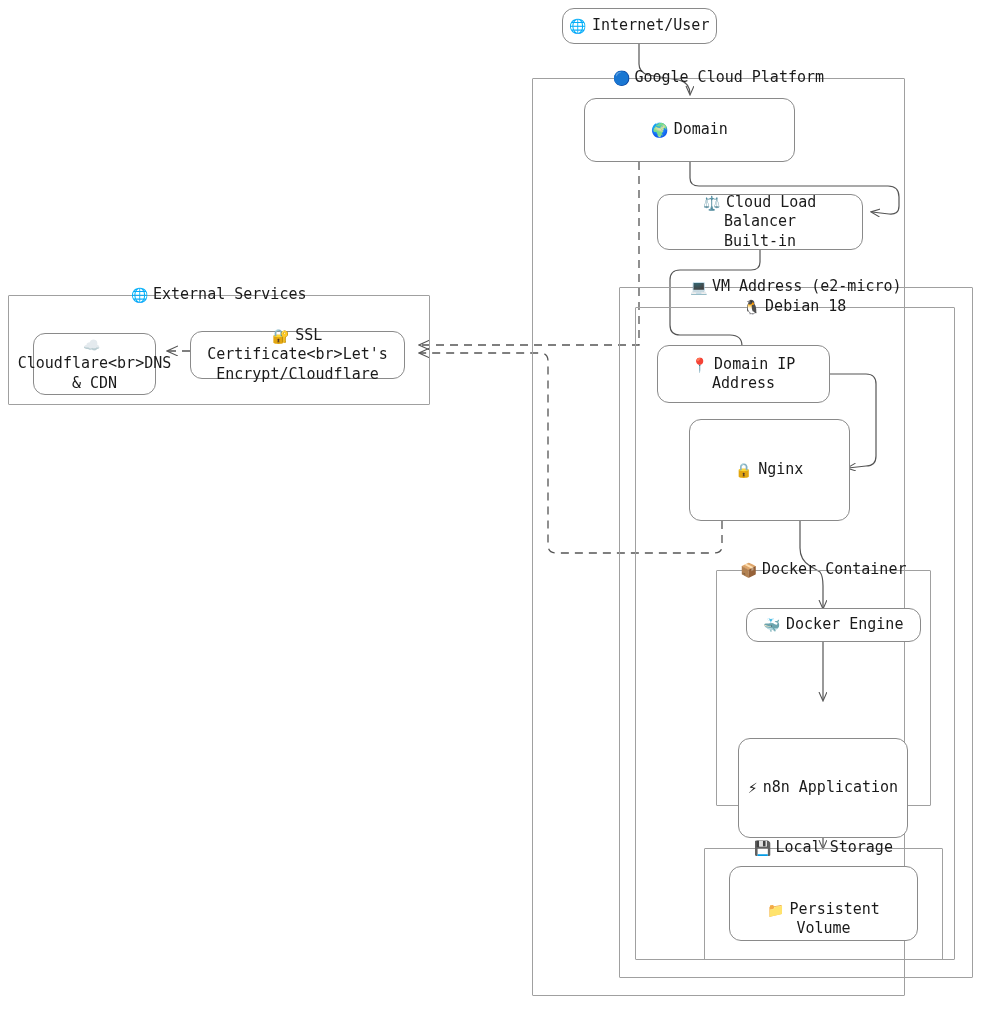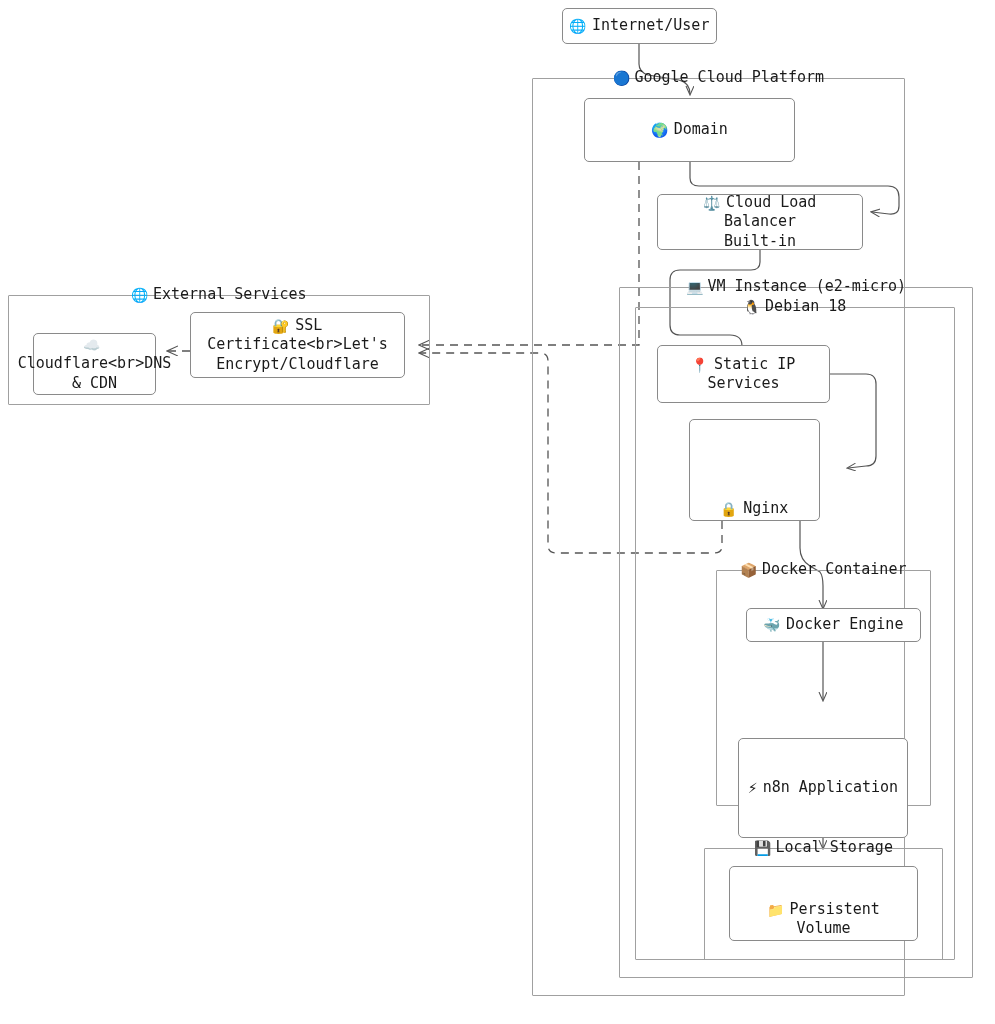--- a/index.html
+++ b/index.html
@@ -55,21 +55,21 @@
     border: 1px solid #8a8a8a;
     background: #ffffff;
     box-sizing: border-box;
     display: flex;
     align-items: center;
     justify-content: center;
     text-align: center;
     font-size: 15px;
     line-height: 1.28;
     color: #1a1a1a;
-    border-radius: 5px;
+    border-radius: 12px;
     padding: 2px 6px;
   }
   .node .lbl { display: block; }
   .node .ico { margin-right: 5px; }
 
   .emoji {
     font-family: "DejaVu Sans", sans-serif;
     font-size: 14px;
     line-height: 1;
     vertical-align: -1px;
@@ -124,21 +124,21 @@
   </svg>
 
   <div class="cluster" style="left:532px; top:78px; width:373px; height:918px;">
     <div class="cluster-title">
       <span class="ico emoji">🔵</span><span>Google Cloud Platform</span>
     </div>
   </div>
 
   <div class="cluster" style="left:619px; top:287px; width:354px; height:691px;">
     <div class="cluster-title">
-      <span class="ico emoji">💻</span><span>VM Instance (e2-micro)</span>
+      <span class="ico emoji">💻</span><span>VM Address (e2-micro)</span>
     </div>
   </div>
 
   <div class="cluster" style="left:635px; top:307px; width:320px; height:653px;">
     <div class="cluster-title">
       <span class="ico emoji">🐧</span><span>Debian 18</span>
     </div>
   </div>
 
   <div class="cluster" style="left:716px; top:570px; width:215px; height:236px;">
@@ -165,40 +165,40 @@
 
   <div class="node" style="left:657px; top:194px; width:206px; height:56px;">
     <span class="lbl"><span class="ico emoji">⚖️</span><span>Cloud Load Balancer</span><br><span>Built-in</span></span>
   </div>
 
   <div class="node" style="left:584px; top:98px; width:211px; height:64px;">
     <span class="lbl"><span class="ico emoji">🌍</span><span>Domain</span></span>
   </div>
 
   <div class="node" style="left:657px; top:345px; width:173px; height:58px;">
-    <span class="lbl"><span class="ico emoji">📍</span><span>Static IP Services</span></span>
-  </div>
-
-  <div class="node" style="left:689px; top:419px; width:131px; height:102px;align-items:flex-end;">
+    <span class="lbl"><span class="ico emoji">📍</span><span>Domain IP Address</span></span>
+  </div>
+
+  <div class="node" style="left:689px; top:419px; width:161px; height:102px;">
     <span class="lbl"><span class="ico emoji">🔒</span><span>Nginx</span></span>
   </div>
 
   <div class="node" style="left:746px; top:608px; width:175px; height:34px;">
     <span class="lbl"><span class="ico emoji">🐳</span><span>Docker Engine</span></span>
   </div>
 
   <div class="node" style="left:738px; top:706px; width:170px; height:100px;margin-top:32px;">
     <span class="lbl"><span class="ico emoji">⚡</span><span>n8n Application</span></span>
   </div>
 
   <div class="node" style="left:729px; top:866px; width:189px; height:75px;align-items:flex-end;">
     <span class="lbl"><span class="ico emoji">📁</span><span>Persistent Volume</span></span>
   </div>
 
   <div class="node" style="left:33px; top:333px; width:123px; height:62px;">
     <span class="lbl"><span class="ico emoji">☁️</span><br><span>Cloudflare&lt;br&gt;DNS &amp; CDN</span></span>
   </div>
 
-  <div class="node" style="left:190px; top:312px; width:215px; height:66px;justify-content:center;">
+  <div class="node" style="left:190px; top:331px; width:215px; height:48px;justify-content:center;">
     <span class="lbl"><span class="ico emoji">🔐</span><span>SSL Certificate&lt;br&gt;Let's Encrypt/Cloudflare</span></span>
   </div>
 
 </div>
 
 </body></html>

